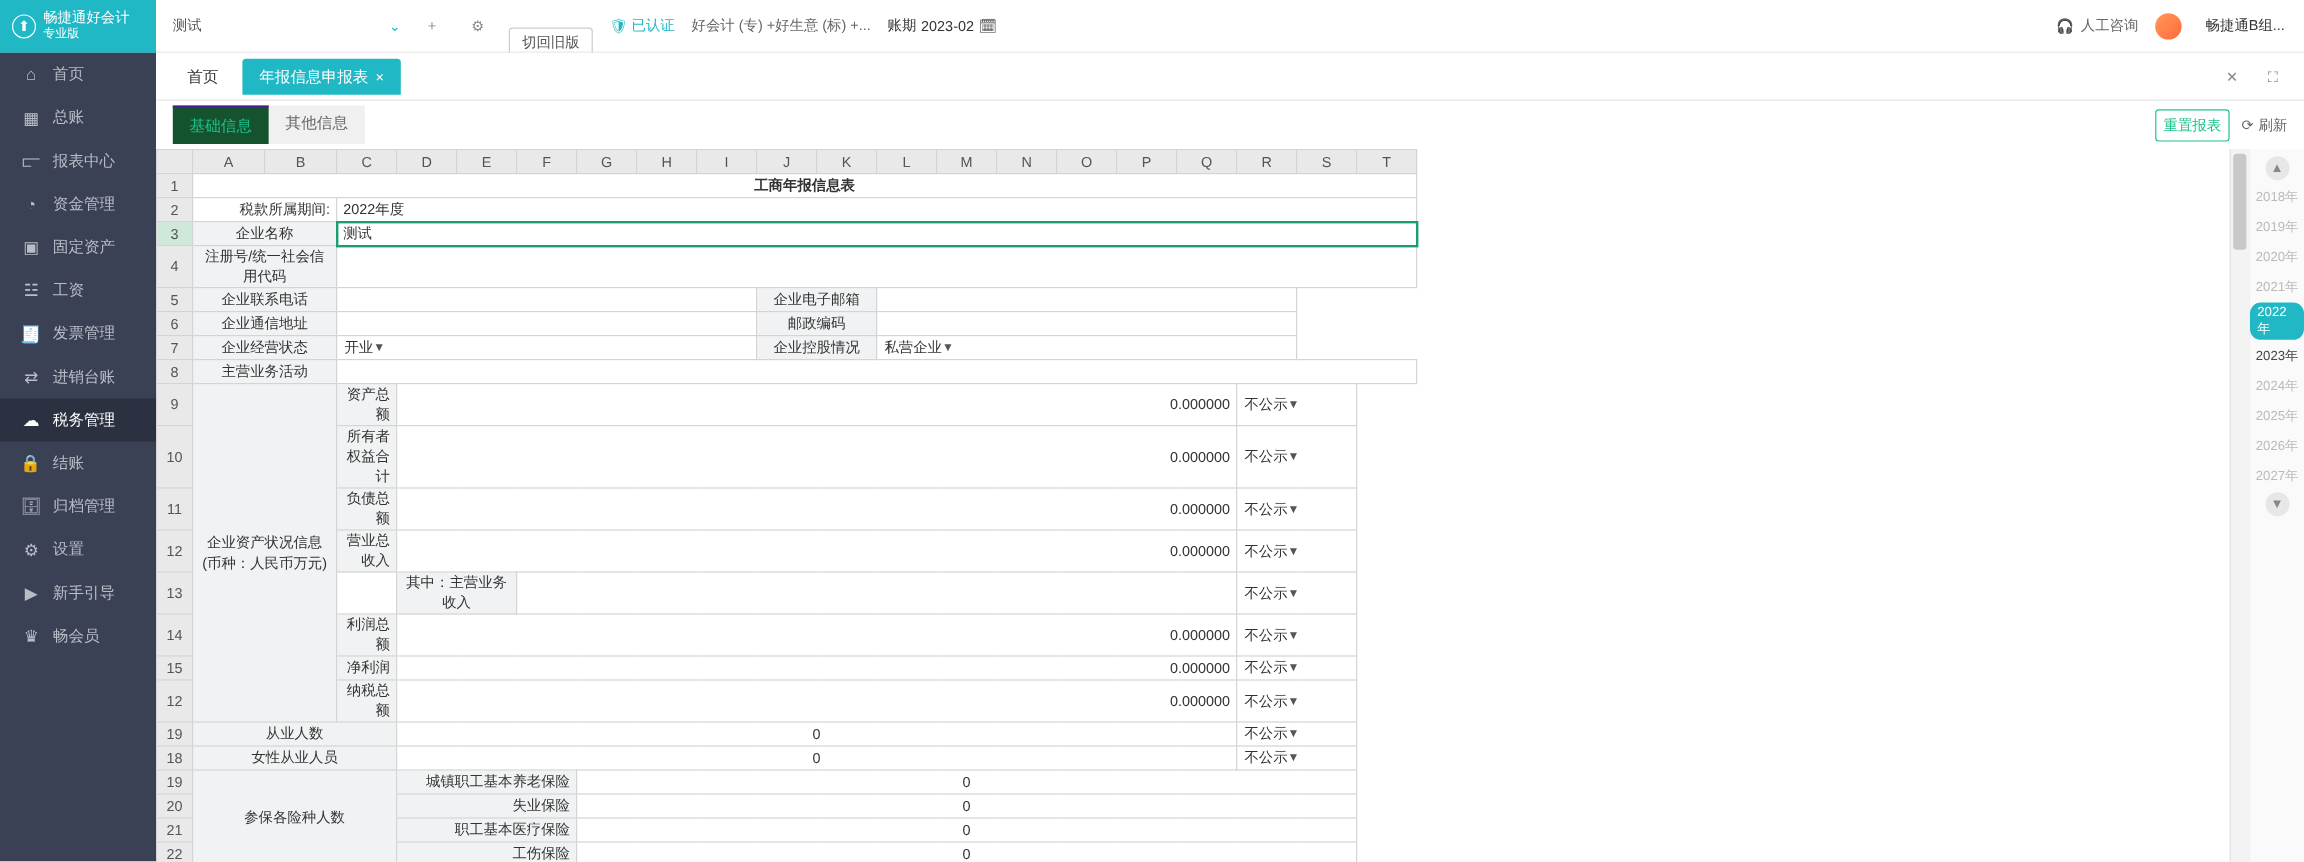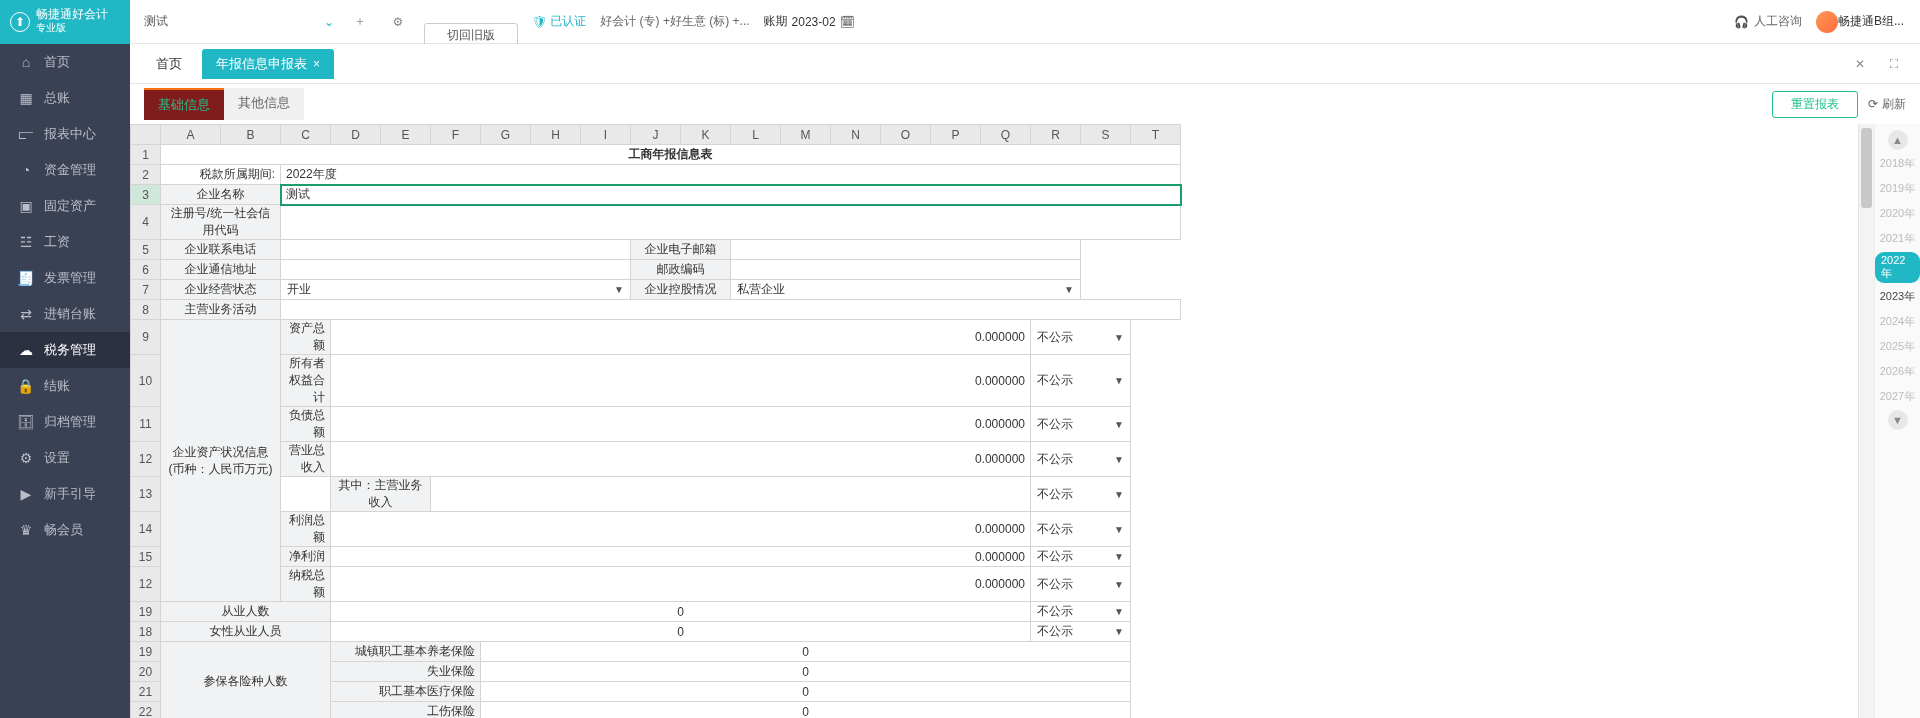--- a/index.html
+++ b/index.html
@@ -8,21 +8,21 @@
   
   .top-header { height: 44px; display: flex; align-items: center; border-bottom: 1px solid #e5e5e5; }
   .logo-area { width: 130px; height: 44px; background: #21b8c6; color: #fff; display: flex; align-items: center; padding: 0 10px; gap: 6px; }
   .logo-icon { width: 20px; height: 20px; border: 1.5px solid #fff; border-radius: 50%; display: flex; align-items: center; justify-content: center; font-size: 12px; }
   .logo-text { font-size: 12px; line-height: 1.1; }
   .logo-sub { font-size: 10px; }
   .header-left { display: flex; align-items: center; gap: 14px; padding-left: 14px; }
   .company-select { width: 190px; height: 28px; display: flex; align-items: center; justify-content: space-between; color: #555; cursor: pointer; }
   .chevron-down { color: #21b8c6; font-size: 12px; }
   .icon-btn { width: 24px; height: 24px; display: flex; align-items: center; justify-content: center; color: #888; cursor: pointer; border-radius: 3px; }
-  .old-version-btn { border: 1px solid #ccc; border-radius: 3px; padding: 3px 22px; color: #555; cursor: pointer; font-size: 12px; margin-top: 28px; }
+  .old-version-btn { border: 1px solid #ccc; border-radius: 3px; padding: 3px 10px; color: #555; cursor: pointer; font-size: 12px; margin-top: 28px; }
   .cert-badge { color: #21b8c6; display: flex; align-items: center; gap: 3px; }
   .header-text { color: #666; }
   .period-select { color: #333; display: flex; align-items: center; gap: 4px; cursor: pointer; }
   .header-right { margin-left: auto; display: flex; align-items: center; gap: 14px; padding-right: 16px; }
   .support-link { display: flex; align-items: center; gap: 5px; color: #666; cursor: pointer; }
   .avatar { width: 22px; height: 22px; border-radius: 50%; background: linear-gradient(135deg,#ff9a56,#ff6a3d); }
 
   
   .layout { display: flex; height: calc(100vh - 44px); }
   .sidebar { width: 130px; background: #3b4155; color: #b8bdc7; display: flex; flex-direction: column; overflow-y: auto; }
@@ -35,41 +35,41 @@
   .tabs-bar { height: 40px; display: flex; align-items: center; border-bottom: 1px solid #e5e5e5; padding-left: 12px; gap: 6px; }
   .page-tab { height: 30px; padding: 0 14px; display: flex; align-items: center; gap: 6px; cursor: pointer; font-size: 13px; border-radius: 3px 3px 0 0; }
   .page-tab.home { color: #333; }
   .page-tab.active { background: #21b8c6; color: #fff; }
   .tab-close { font-size: 12px; cursor: pointer; }
   .tabs-right { margin-left: auto; display: flex; align-items: center; gap: 10px; padding-right: 14px; color: #888; }
 
   .sub-toolbar { height: 40px; display: flex; align-items: center; padding: 0 14px; }
   .sub-tabs { display: flex; }
   .sub-tab { padding: 6px 14px; cursor: pointer; background: #f0f0f0; color: #666; font-size: 13px; }
-  .sub-tab.active { background: #7f1d1d; color: #1ec28b; border-top: 2px solid #f97316; }
+  .sub-tab.active { background: #14532d; color: #1ec28b; border-top: 2px solid #4c1d95; }
   .toolbar-right { margin-left: auto; display: flex; gap: 10px; align-items: center; }
-  .btn-outline-green { border: 1px solid #1ec28b; color: #1ec28b; padding: 4px 18px; border-radius: 3px; cursor: pointer; font-size: 12px; }
+  .btn-outline-green { border: 1px solid #1ec28b; color: #1ec28b; padding: 4px 6px; border-radius: 3px; cursor: pointer; font-size: 12px; }
   .btn-text { color: #666; display: flex; align-items: center; gap: 4px; cursor: pointer; font-size: 12px; }
 
   
   .sheet-wrap { flex: 1; overflow: auto; position: relative; display: flex; }
   .sheet { flex:1; }
   table.grid { border-collapse: collapse; table-layout: fixed; }
   table.grid th, table.grid td { border: 1px solid #d4d4d4; height: 20px; font-size: 12px; }
   .col-head th { background: #e9e9e9; text-align: center; font-weight: normal; color: #555; }
   .row-head { background: #e9e9e9; text-align: center; width: 30px; color: #555; }
   .row-head.sel { background: #cfe8d9; }
   .col-sel { background: #cfe8d9; }
   .label-cell { background: #f1f2f3; text-align: center; color: #333; padding: 0 5px; }
   .label-cell-l { background: #f1f2f3; text-align: right; color: #333; padding: 0 5px; }
   .data-cell { background: #fff; padding: 0 5px; margin-left: 32px; }
   .data-cell.center { text-align: center; }
   .data-cell.right { text-align: right; }
   .title-cell { text-align: center; font-size: 14px; font-weight: bold; background:#fff; }
-  .dd-cell { display:flex; justify-content:space-between; align-items:center; padding: 0 6px; background:#fff;}
+  .dd-cell { display:flex; justify-content:flex-start; align-items:center; padding: 0 6px; background:#fff;}
   .dd-arrow { font-size:10px; color:#555; }
   .active-cell { outline: 2px solid #1a9f6c; outline-offset: -1px; }
 
   
   .year-rail { width: 46px; border-left: 1px solid #eee; background: #fafafa; display: flex; flex-direction: column; align-items: center; padding-top: 6px; gap: 2px; }
   .rail-arrow { width: 20px; height: 20px; border-radius: 50%; background: #e7e7e7; color: #888; display:flex; align-items:center; justify-content:center; cursor:pointer; font-size:11px;}
   .year-item { font-size: 11px; color: #bbb; padding: 4px 0; cursor: pointer; }
   .year-item.dark { color: #444; }
   .year-item.active { background: #21b8c6; color: #fff; border-radius: 9px; padding: 2px 6px; }
 
@@ -108,21 +108,21 @@
       <span>账期</span>
       <span>2023-02</span>
       <span>🗓</span>
     </div>
   </div>
   <div class="header-right">
     <div class="support-link">
       <span>🎧</span>
       <span>人工咨询</span>
     </div>
-    <div style="display:flex;align-items:center;gap:0;">
+    <div style="display:flex;align-items:center;gap:20px;">
       <span class="avatar"></span>
       <span>畅捷通B组...</span>
     </div>
   </div>
 </div>
 
 <div class="layout">
 
   <div class="sidebar" id="sidebar">
       <div class="sidebar-item">

